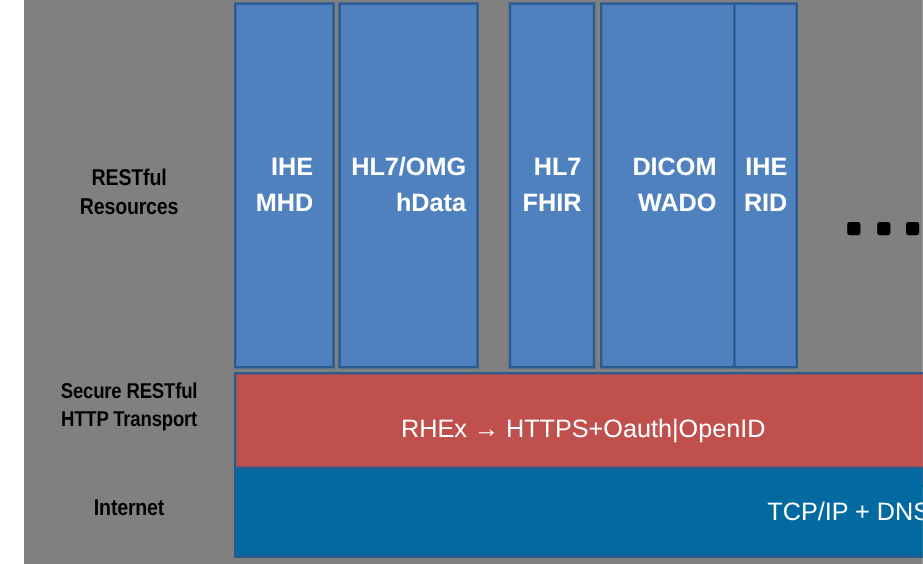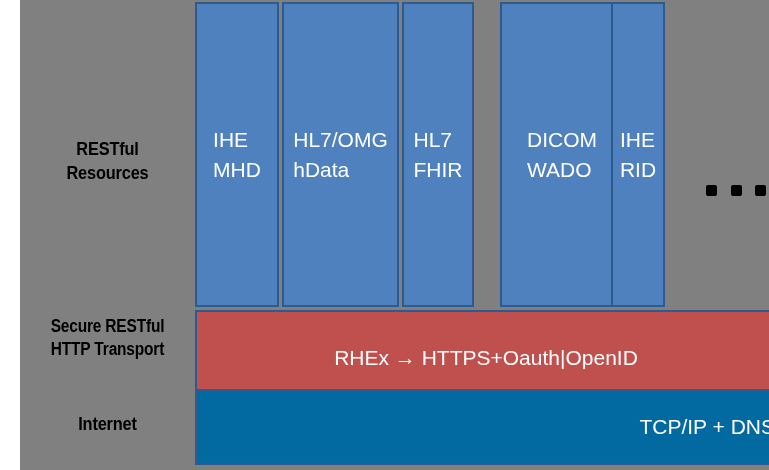--- a/index.html
+++ b/index.html
@@ -46,23 +46,23 @@
     border: 2px solid #2E5B8E;
     box-sizing: border-box;
     display: flex;
     align-items: center;
     justify-content: center;
   }
   .col-text {
     color: #ffffff;
     font-size: 21px;
     line-height: 1.42;
-    text-align: left;
+    text-align: right;
     white-space: pre-line;
-    font-weight: normal;
+    font-weight: bold;
   }
 
   
   .band {
     position: absolute;
     left: 175px;
     width: 582px;
     box-sizing: border-box;
     border: 2px solid #2E5B8E;
     display: flex;
@@ -121,21 +121,21 @@
   <div class="col" style="left:175px; width:84px;">
     <span class="col-text">IHE
 MHD</span>
   </div>
 
   <div class="col" style="left:262px; width:117px;">
     <span class="col-text">HL7/OMG
 hData</span>
   </div>
 
-  <div class="col" style="left:382px; width:72px;">
+  <div class="col" style="left:404px; width:72px;">
     <span class="col-text">HL7
 FHIR</span>
   </div>
 
   <div class="col" style="left:480px; width:124px;">
     <span class="col-text">DICOM
 WADO</span>
   </div>
 
   <div class="col" style="left:591px; width:54px;">

